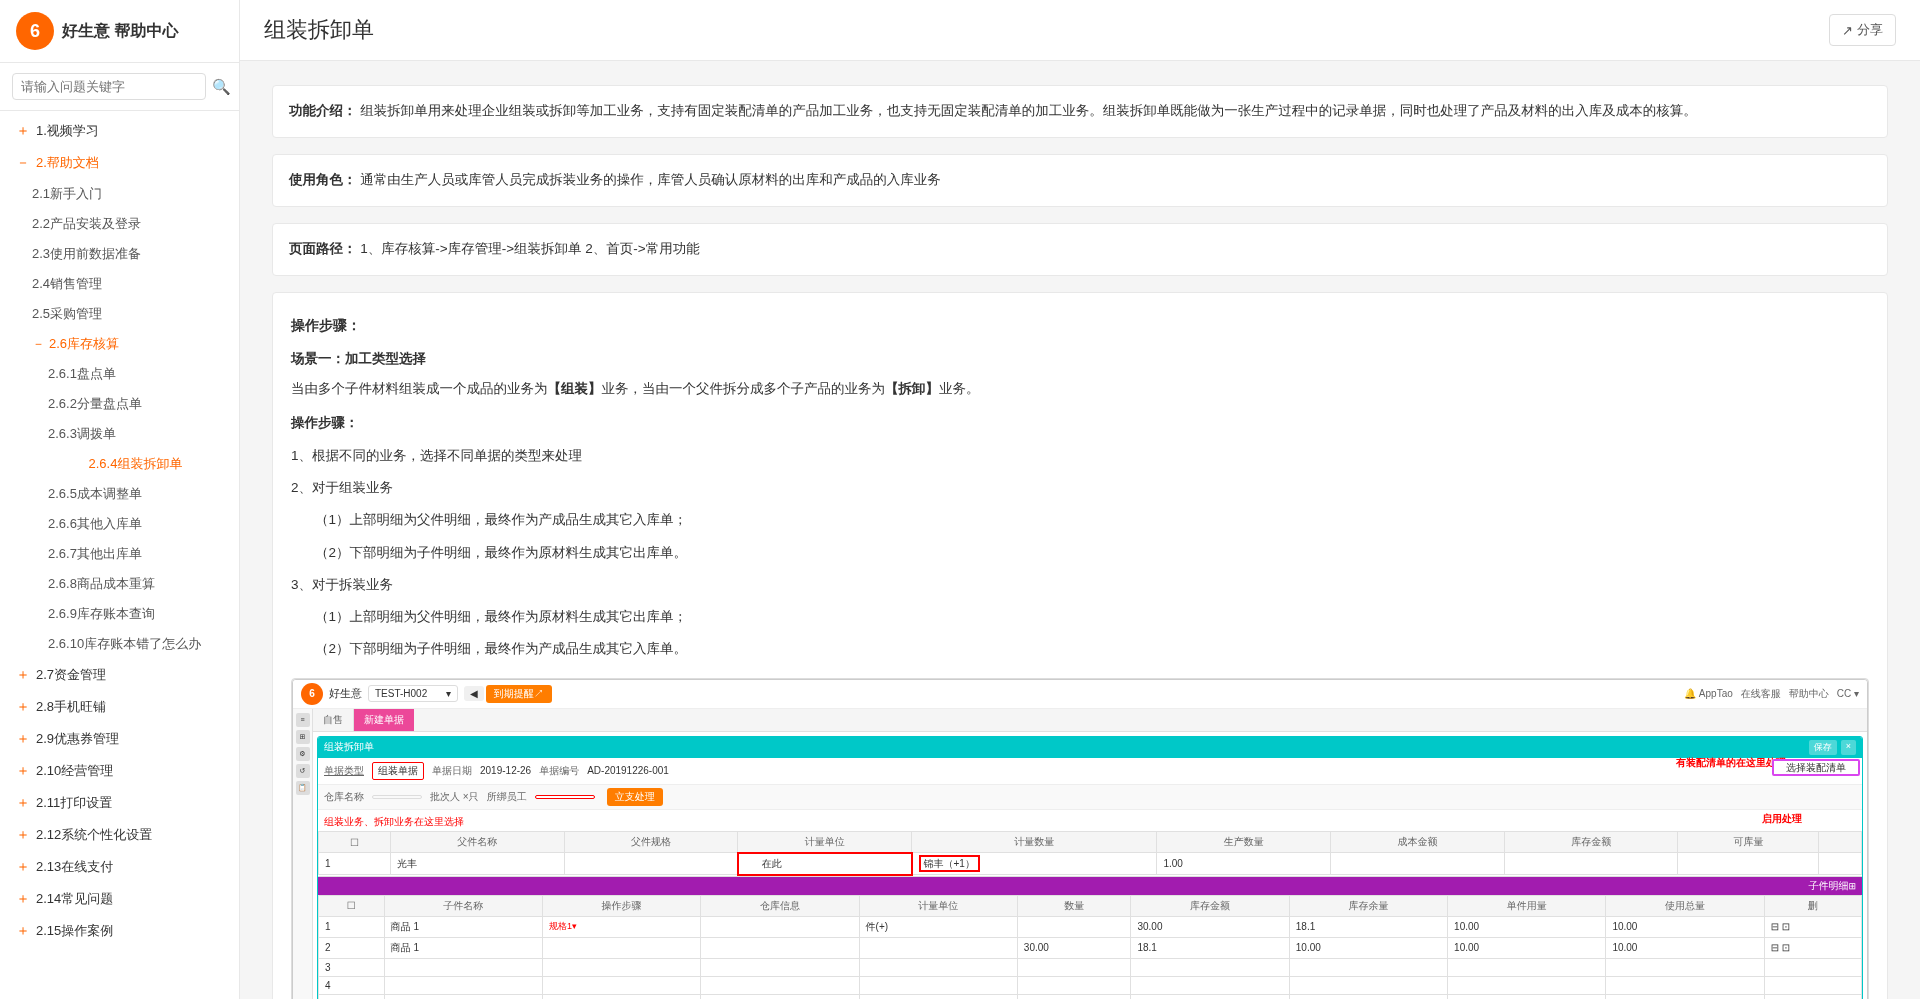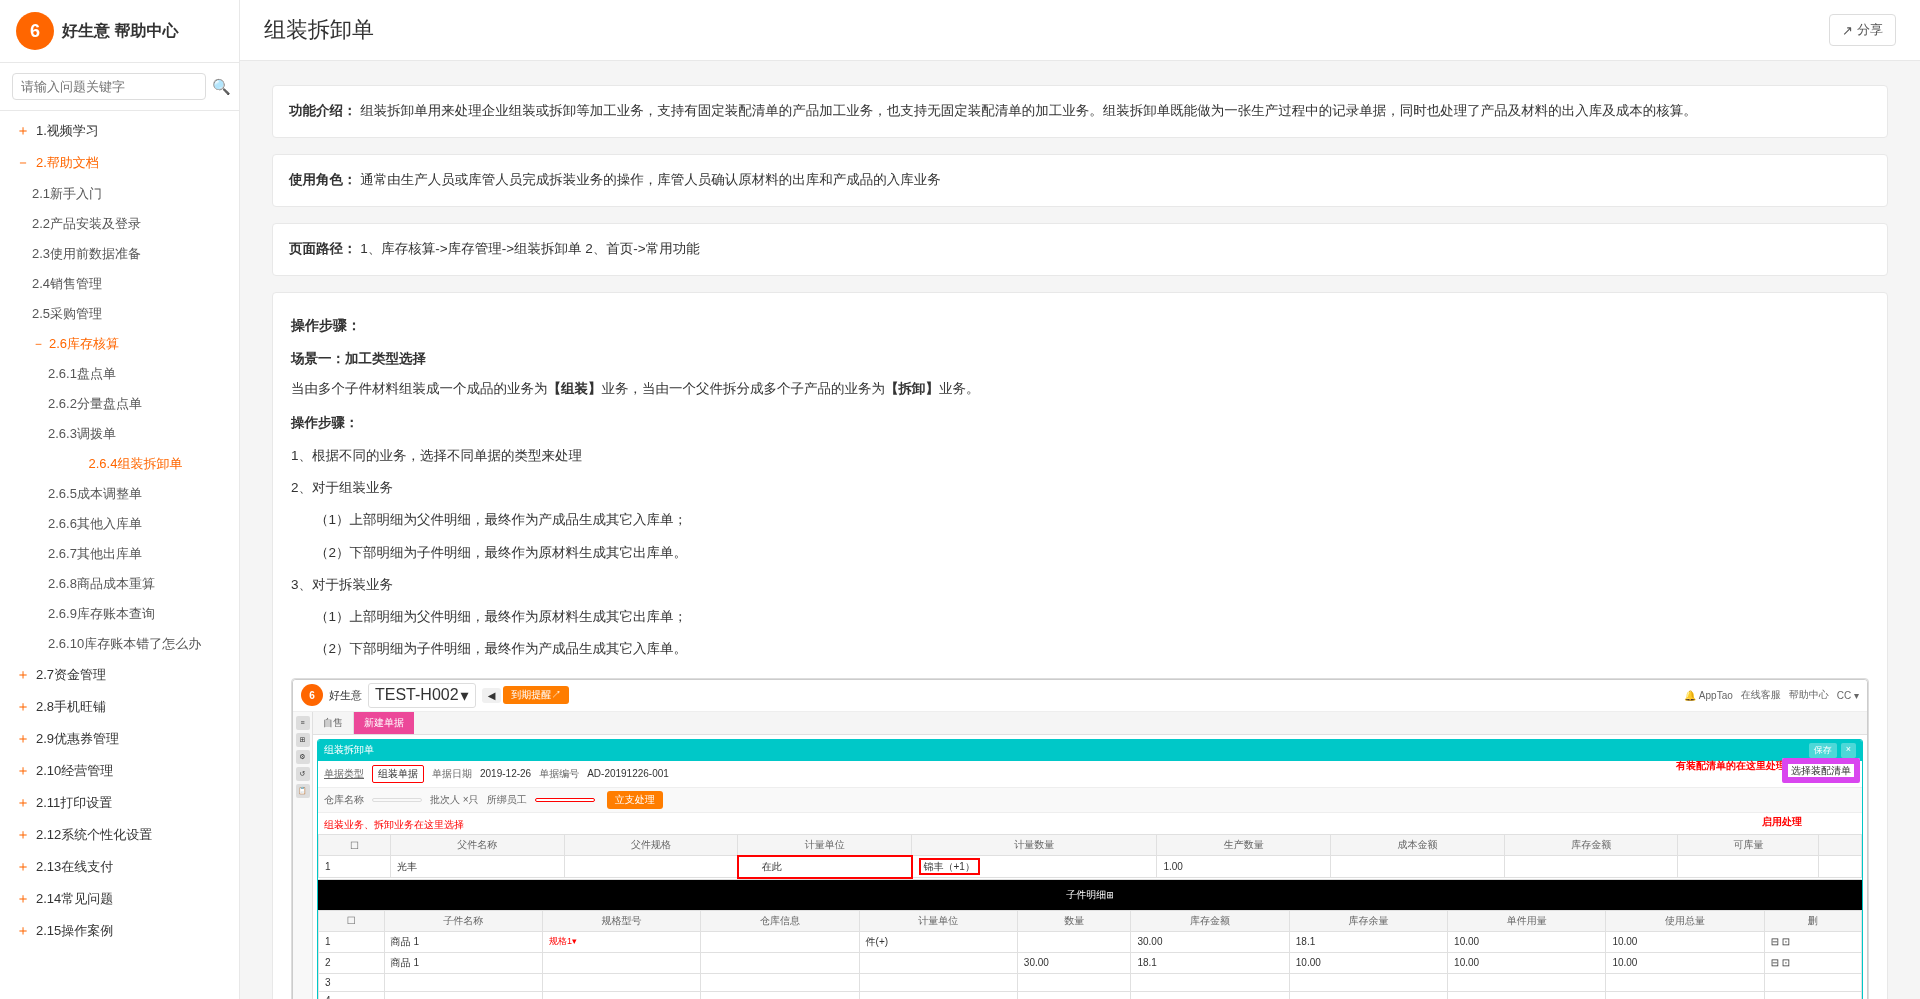--- a/index.html
+++ b/index.html
@@ -351,21 +351,21 @@
       <div class="step-text">3、对于拆装业务</div>
       <div class="step-text" style="padding-left:24px;">（1）上部明细为父件明细，最终作为原材料生成其它出库单；</div>
       <div class="step-text" style="padding-left:24px;">（2）下部明细为子件明细，最终作为产成品生成其它入库单。</div>
 
       <div class="screenshot-container" style="margin-top:16px;position:relative;">
         <div class="mini-window">
 
           <div style="background:#fff;border-bottom:1px solid #eee;padding:3px 8px;display:flex;align-items:center;gap:6px;font-size:11px;">
             <div class="mini-ui-logo">6</div>
             <span>好生意</span>
-            <div style="border:1px solid #ddd;border-radius:3px;padding:2px 6px;font-size:16px;background:#fff;min-width:90px;display:inline-flex;align-items:center;gap:2px;">
+            <div style="border:1px solid #ddd;border-radius:3px;padding:2px 6px;font-size:10px;background:#fff;min-width:90px;display:inline-flex;align-items:center;gap:2px;">
               <span>TEST-H002</span>
               <span style="margin-left:auto;">▾</span>
             </div>
             <div style="display:flex;align-items:center;gap:2px;">
               <span style="background:#f0f0f0;border-radius:3px;padding:2px 6px;font-size:10px;">◀</span>
               <span style="background:#ff7d00;color:#fff;border-radius:3px;padding:2px 8px;font-size:10px;">到期提醒↗</span>
             </div>
             <div style="margin-left:auto;display:flex;gap:8px;font-size:10px;color:#666;align-items:center;">
               <span>🔔 AppTao</span>
               <span>在线客服</span>
@@ -404,21 +404,21 @@
                 <div style="display:flex;align-items:center;gap:8px;padding:4px 6px;background:#fff;border-bottom:1px solid #eee;flex-wrap:wrap;position:relative;">
                   <span style="font-size:10px;color:#666;text-decoration:underline;">单据类型</span>
                   <span style="border:1px solid red;border-radius:2px;padding:1px 5px;font-size:10px;">组装单据</span>
                   <span style="font-size:10px;color:#666;">单据日期</span>
                   <span style="font-size:10px;">2019-12-26</span>
                   <span style="font-size:10px;color:#666;">单据编号</span>
                   <span style="font-size:10px;">AD-20191226-001</span>
 
                   <span style="position:absolute;right:76px;top:-2px;color:red;font-size:10px;font-weight:bold;white-space:nowrap;">有装配清单的在这里处理</span>
                   <span style="position:absolute;right:2px;top:0px;">
-                    <span style="border:6px solid #d946ef;border-radius:2px;padding:1px 3px;font-size:10px;color:#333;background:#fff;">选择装配清单</span>
+                    <span style="border:2px solid #d946ef;border-radius:2px;padding:1px 12px;font-size:10px;color:#333;background:#fff;">选择装配清单</span>
                   </span>
                 </div>
 
                 <div style="display:flex;align-items:center;gap:8px;padding:3px 6px;background:#f9f9f9;border-bottom:1px solid #eee;">
                   <span style="font-size:10px;color:#666;">仓库名称</span>
                   <span style="border:1px solid #ddd;border-radius:2px;padding:1px 6px;font-size:10px;min-width:50px;"></span>
                   <span style="font-size:10px;color:#666;">批次人 ×只</span>
                   <span style="font-size:10px;color:#666;">所绑员工</span>
                   <div style="border:1px solid red;border-radius:2px;padding:1px 20px;font-size:10px;min-width:60px;background:#fff;"></div>
                   <span style="background:#ff7d00;color:#fff;border:none;border-radius:3px;padding:2px 8px;font-size:10px;margin-left:4px;">立支处理</span>
@@ -455,32 +455,32 @@
                         <td>1.00</td>
                         <td></td>
                         <td></td>
                         <td></td>
                         <td></td>
                       </tr>
                     </tbody>
                   </table>
                 </div>
 
-                <div style="background:#000000;color:#fff;font-size:10px;padding:8px 6px;display:flex;align-items:center;justify-content:center;">
+                <div style="background:#a21caf;color:#fff;font-size:10px;padding:2px 6px;display:flex;align-items:center;justify-content:flex-end;">
                   <span>子件明细</span>
                   <span style="font-size:9px;">⊞</span>
                 </div>
 
                 <div style="position:relative;">
                   <table class="mini-table">
                     <thead>
                       <tr>
                         <th>☐</th>
                         <th>子件名称</th>
-                        <th>规格型号</th>
+                        <th>操作步骤</th>
                         <th>仓库信息</th>
                         <th>计量单位</th>
                         <th>数量</th>
                         <th>库存金额</th>
                         <th>库存余量</th>
                         <th>单件用量</th>
                         <th>使用总量</th>
                         <th>删</th>
                       </tr>
                     </thead>

